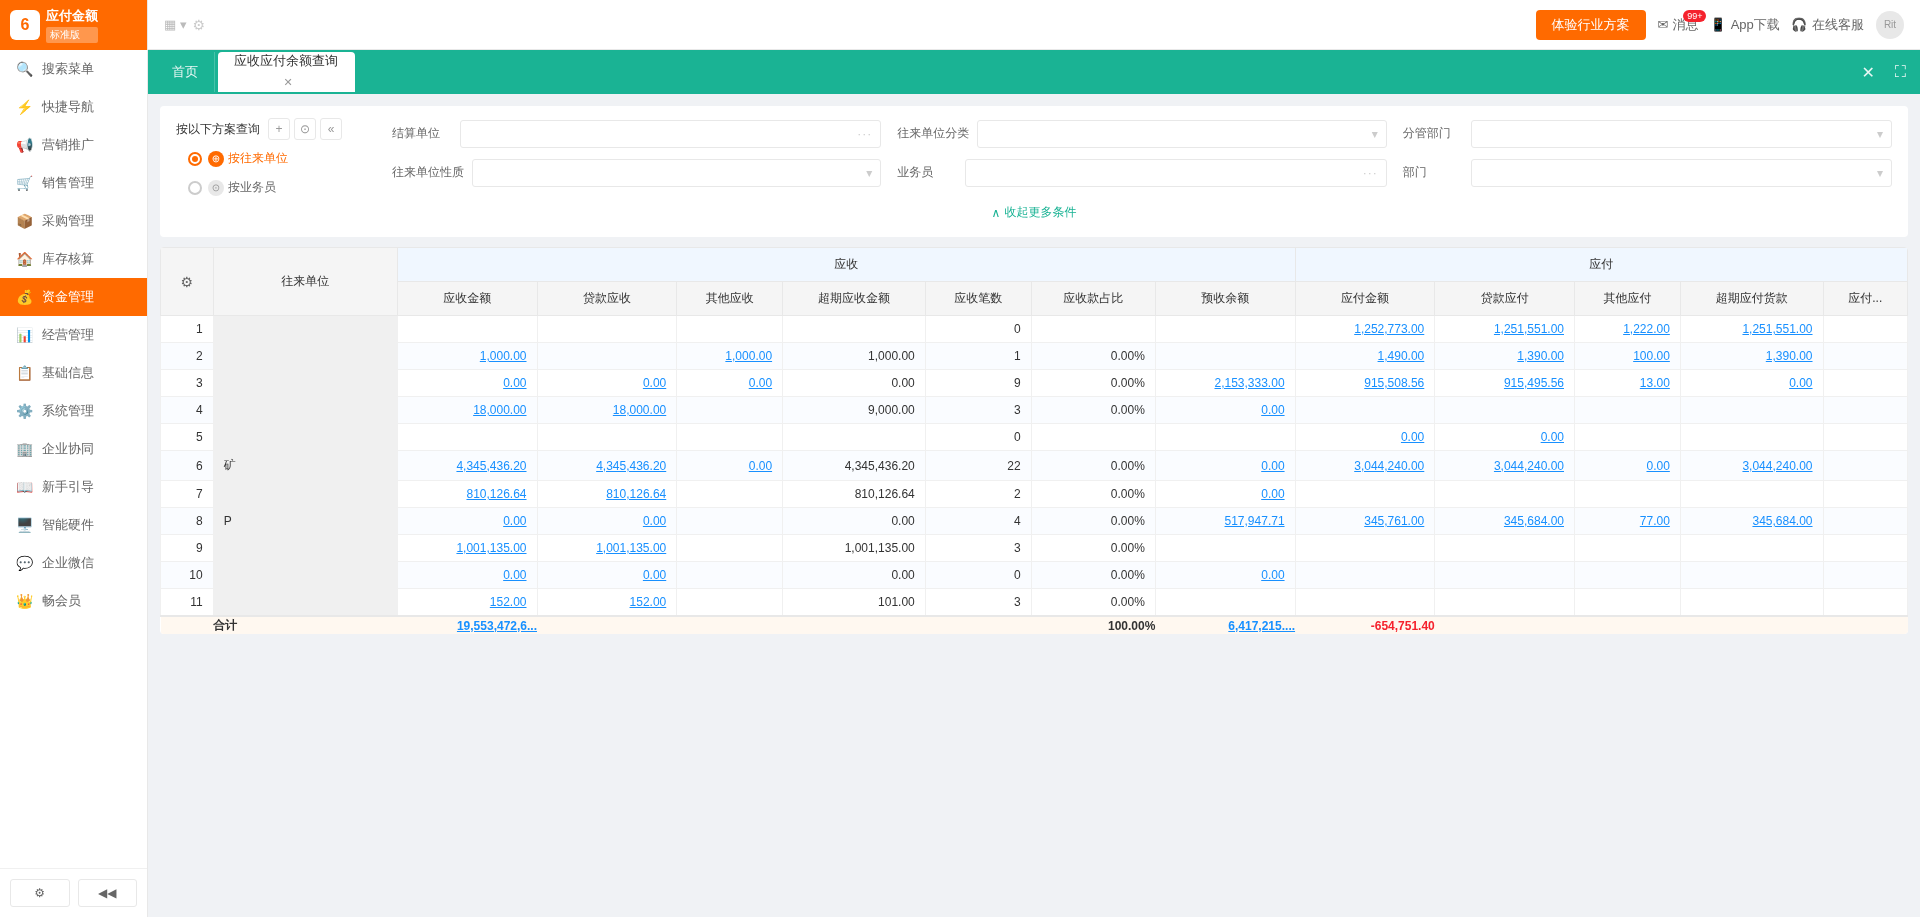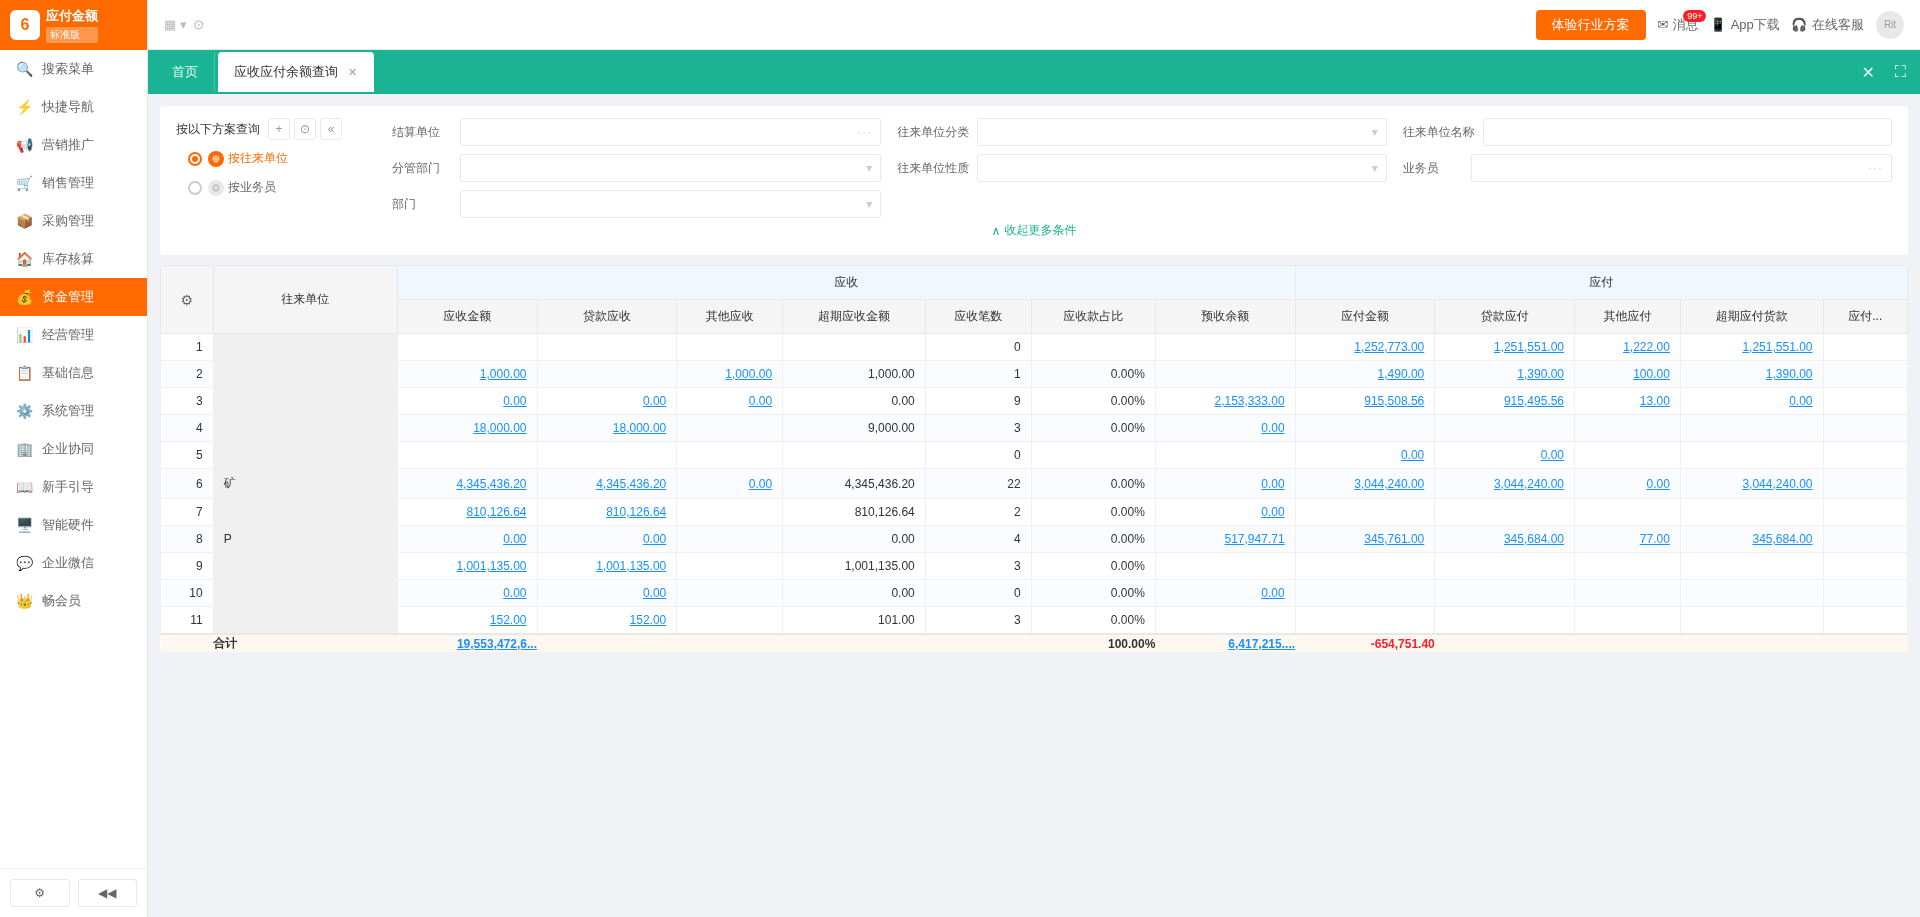--- a/index.html
+++ b/index.html
@@ -70,21 +70,21 @@
 
     
     .tabbar {
       height: 44px; background: #1ab394; display: flex; align-items: center; padding: 0 8px; gap: 3px;
     }
     .tab-item {
       height: 40px; padding: 0 16px; display: flex; align-items: center; gap: 6px;
       cursor: pointer; color: rgba(255,255,255,0.8); font-size: 13px;
       border-right: 1px solid rgba(255,255,255,0.2);
     }
-    .tab-item.active { background: #fff; color: #333; border-radius: 4px 4px 0 0; }
+    .tab-item.active { background: #fff; color: #333; border-radius: 4px 4px 0 0; flex-direction: column; }
     .tab-close { color: #999; font-size: 11px; margin-left: 4px; }
     .tab-item:first-child { color: rgba(255,255,255,0.9); }
     .tabbar-controls { margin-left: auto; display: flex; gap: 8px; }
     .tabbar-ctrl-btn { color: rgba(255,255,255,0.9); cursor: pointer; font-size: 16px; padding: 2px 6px; }
 
     
     .content {
       flex: 1; background: #f0f2f5; overflow: hidden; padding: 12px;
     }
     .page-header {
@@ -358,26 +358,20 @@
               <div class="filter-input">
                 <span></span>
                 <span class="filter-dots">···</span>
               </div>
             </div>
             <div class="filter-field">
               <span class="filter-label">往来单位分类</span>
               <div class="filter-input">
                 <span></span>
                 <span class="filter-arrow">▾</span>
-              </div>
-            </div>
-            <div class="filter-field">
-              <span class="filter-label">往来单位名称</span>
-              <div class="filter-input">
-                <span></span>
               </div>
             </div>
 
             <div class="filter-field">
               <span class="filter-label">分管部门</span>
               <div class="filter-input">
                 <span></span>
                 <span class="filter-arrow">▾</span>
               </div>
             </div>

